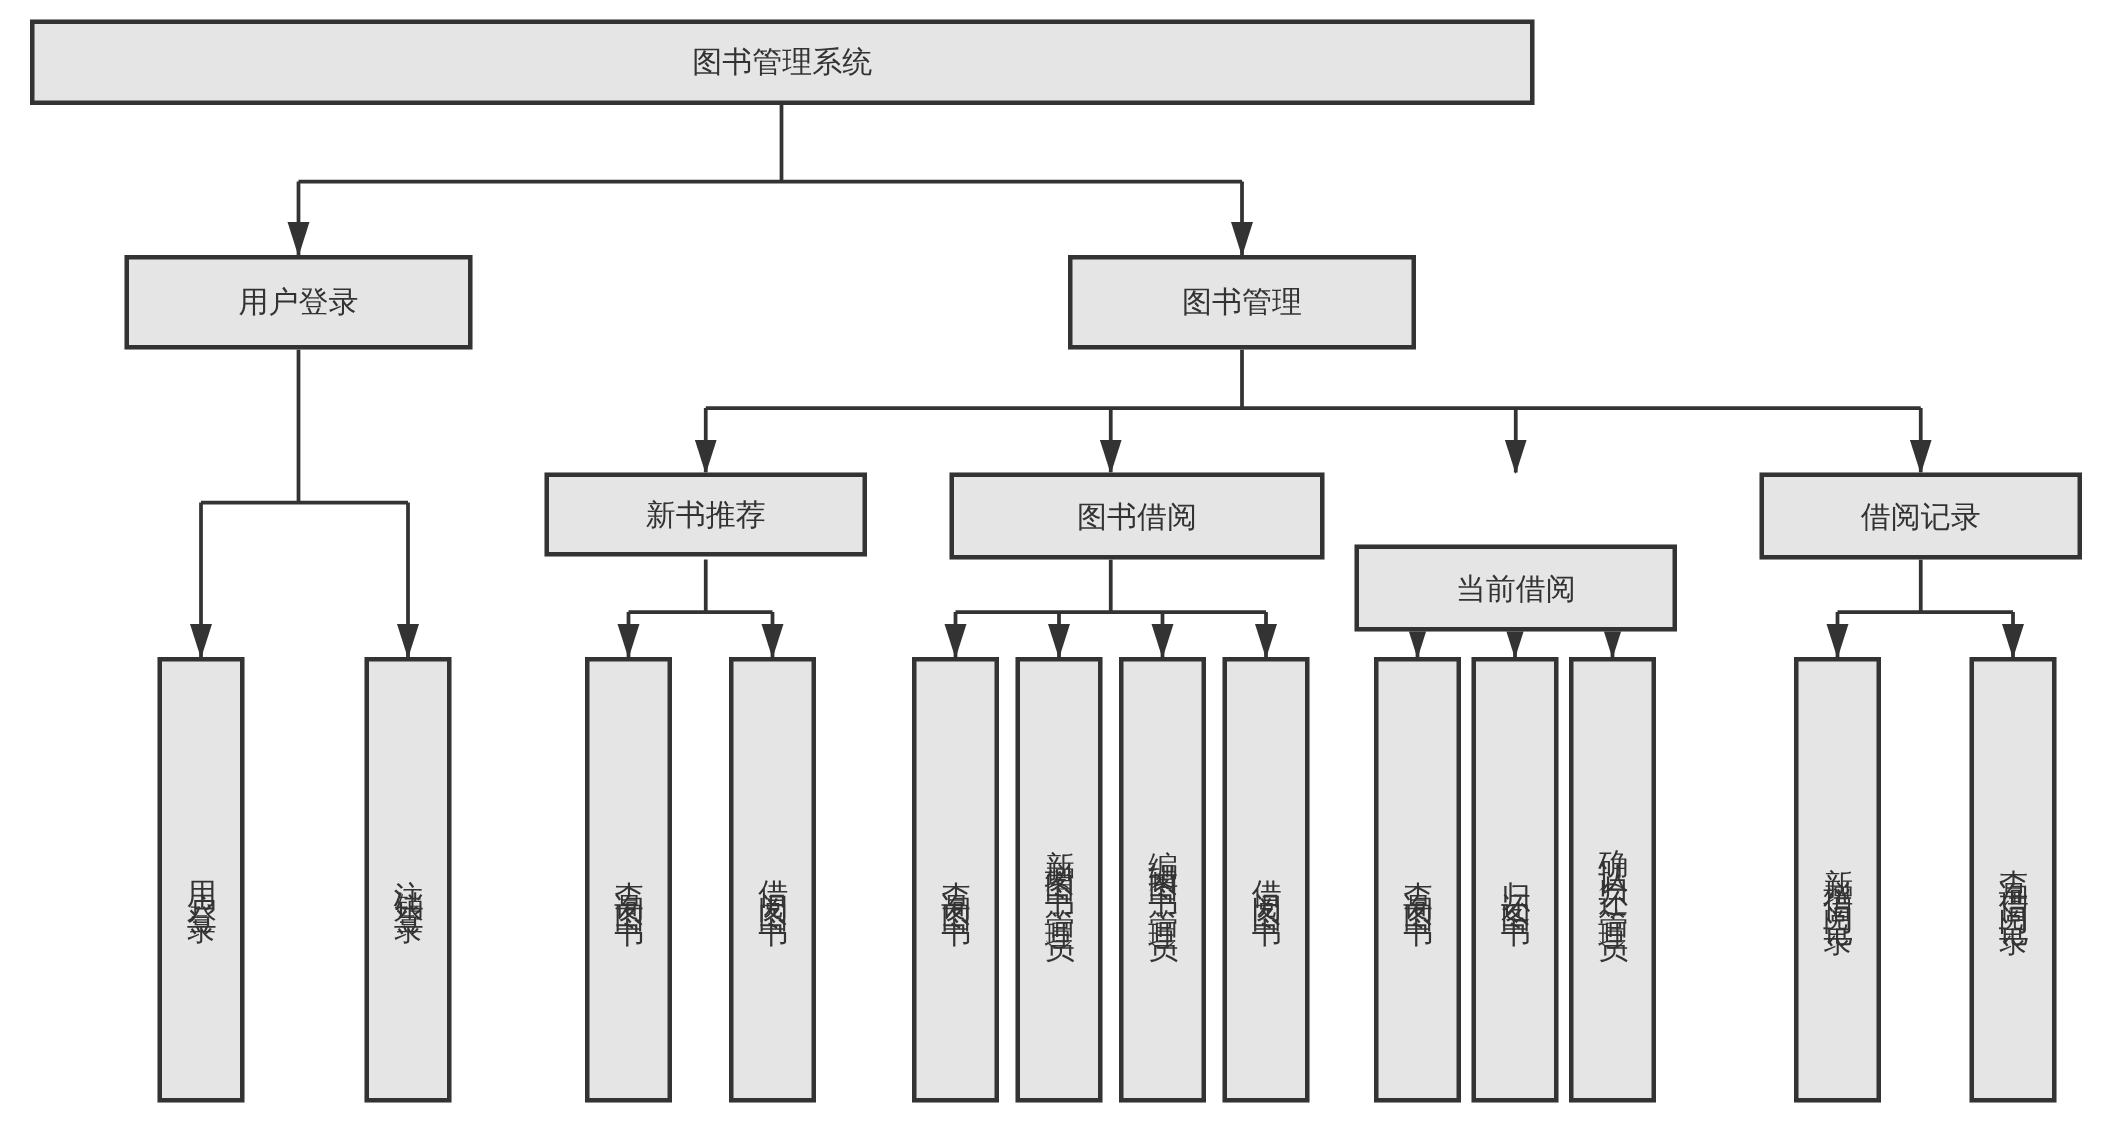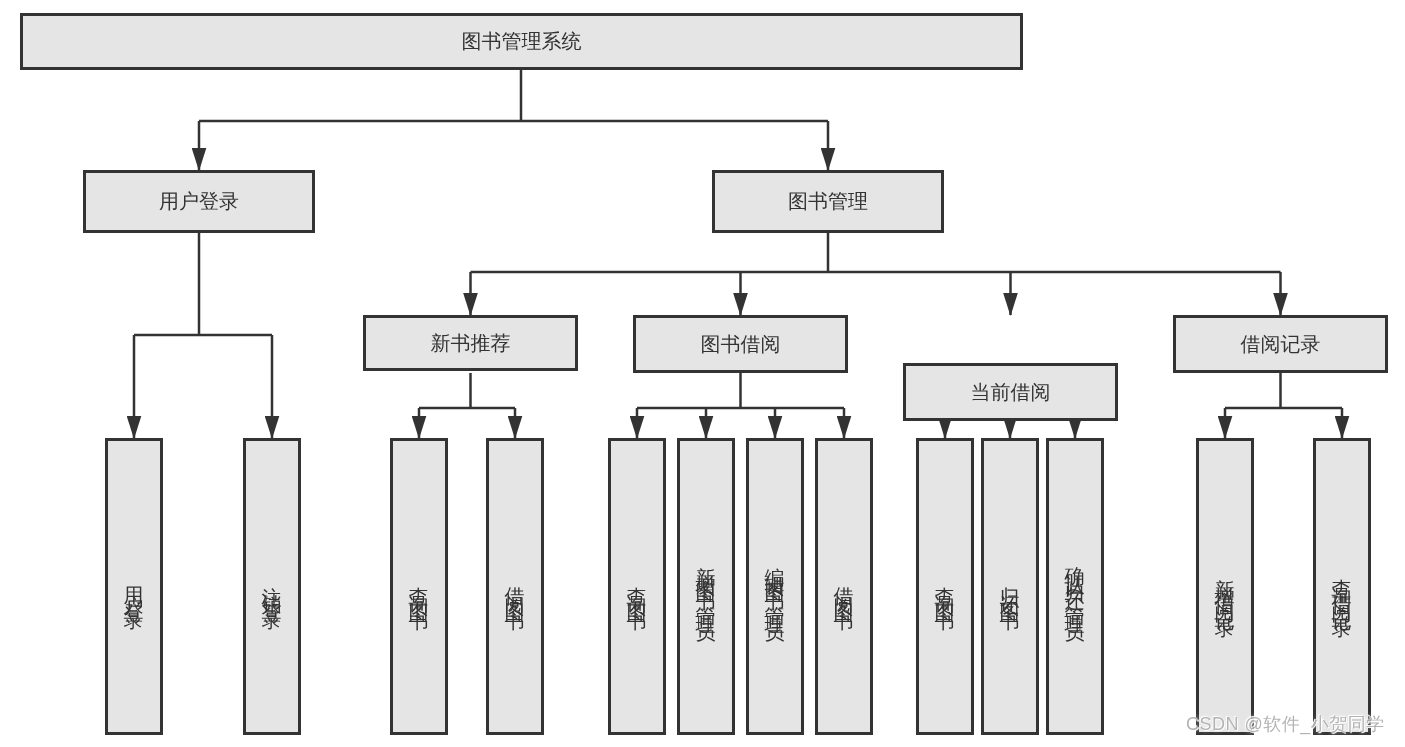--- a/index.html
+++ b/index.html
@@ -26,21 +26,21 @@
     writing-mode:vertical-rl;
     letter-spacing:8px;
     line-height:1;
     white-space:nowrap;
   }
   
   .n-root{left:20px;top:13px;width:1003px;height:57px;}
   .n-userlogin{left:83px;top:170px;width:232px;height:63px;}
   .n-bookmgmt{left:712px;top:170px;width:232px;height:63px;}
   .n-sec0{left:363px;top:315px;width:215px;height:56px;}
-  .n-sec1{left:633px;top:315px;width:215px;height:58px;}
+  .n-sec1{left:633px;top:315px;width:250px;height:58px;}
   .n-sec2{left:903px;top:315px;width:215px;height:58px;margin-top:48px;}
   .n-sec3{left:1173px;top:315px;width:215px;height:58px;}
   .lf{top:438px;width:58px;height:297px;}
   .lf-a1{left:105px;} .lf-a2{left:243px;}
   .lf-b1{left:390px;} .lf-b2{left:486px;}
   .lf-c1{left:608px;} .lf-c2{left:677px;} .lf-c3{left:746px;} .lf-c4{left:815px;}
   .lf-d1{left:916px;} .lf-d2{left:981px;} .lf-d3{left:1046px;}
   .lf-e1{left:1196px;} .lf-e2{left:1313px;}
   #watermark{
     position:absolute;left:1186px;top:712px;
@@ -165,14 +165,13 @@
     <span class="vlabel">确认归还（管理员）</span>
   </div>
 
   <div class="box leaf lf lf-e1">
     <span class="vlabel">新增借阅记录</span>
   </div>
   <div class="box leaf lf lf-e2">
     <span class="vlabel">查询借阅记录</span>
   </div>
 
-  <div id="watermark">CSDN @软件_小贺同学</div>
 </div>
 
 </body></html>

